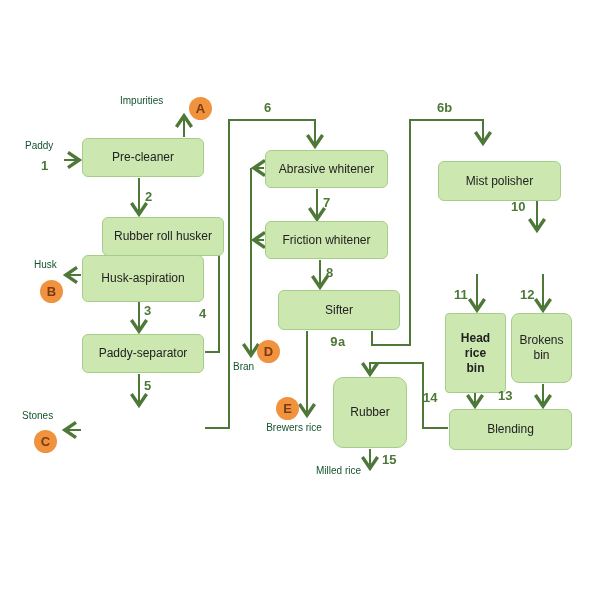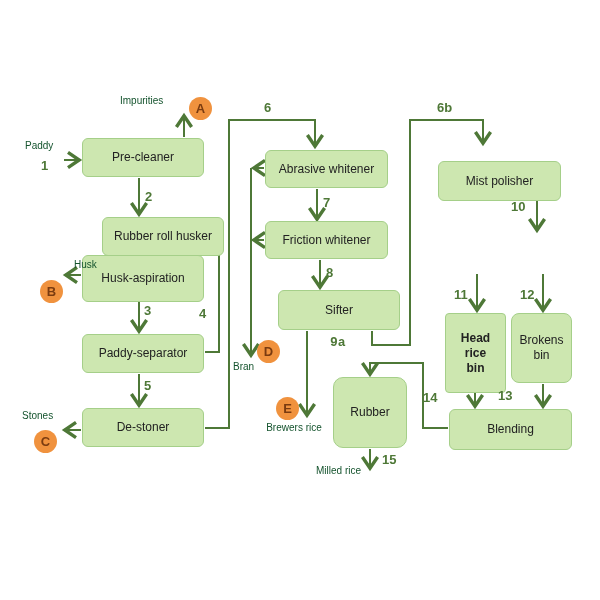--- a/index.html
+++ b/index.html
@@ -73,23 +73,20 @@
     </div>
   <div class="box" style="left:82px;top:217px;width:122px;height:39px;margin-left:20px;">
       <span class="inner">Rubber roll husker</span>
     </div>
   <div class="box" style="left:82px;top:255px;width:122px;height:47px;">
       <span class="inner">Husk-aspiration</span>
     </div>
   <div class="box" style="left:82px;top:334px;width:122px;height:39px;">
       <span class="inner">Paddy-separator</span>
     </div>
-  <div class="box" style="left:82px;top:408px;width:122px;height:39px;">
-      <span class="inner">De-stoner</span>
-    </div>
 
   <div class="box" style="left:265px;top:221px;width:123px;height:38px;">
       <span class="inner">Friction whitener</span>
     </div>
   <div class="box" style="left:265px;top:150px;width:123px;height:38px;">
       <span class="inner">Abrasive whitener</span>
     </div>
   <div class="box" style="left:278px;top:290px;width:122px;height:40px;">
       <span class="inner">Sifter</span>
     </div>
@@ -105,21 +102,21 @@
     </div>
   <div class="box" style="left:511px;top:313px;width:61px;height:70px;border-radius:8px;">
       <span class="inner" style="width:52px;">Brokens bin</span>
     </div>
   <div class="box" style="left:449px;top:409px;width:123px;height:41px;">
       <span class="inner">Blending</span>
     </div>
 
   <span class="flabel" style="left:25px;top:140px;">Paddy</span>
   <span class="flabel" style="left:120px;top:95px;">Impurities</span>
-  <span class="flabel" style="left:34px;top:259px;margin-left:40px;">Husk</span>
+  <span class="flabel" style="left:34px;top:259px;">Husk</span>
   <span class="flabel" style="left:22px;top:410px;">Stones</span>
   <span class="flabel" style="left:233px;top:361px;">Bran</span>
   <span class="flabel center" style="left:258px;top:422px;width:72px;text-align:center;">Brewers rice</span>
   <span class="flabel" style="left:316px;top:465px;">Milled rice</span>
 
   <span class="num" style="left:41px;top:159px;">1</span>
   <span class="num" style="left:145px;top:190px;">2</span>
   <span class="num" style="left:144px;top:304px;">3</span>
   <span class="num" style="left:199px;top:307px;">4</span>
   <span class="num" style="left:144px;top:379px;">5</span>

